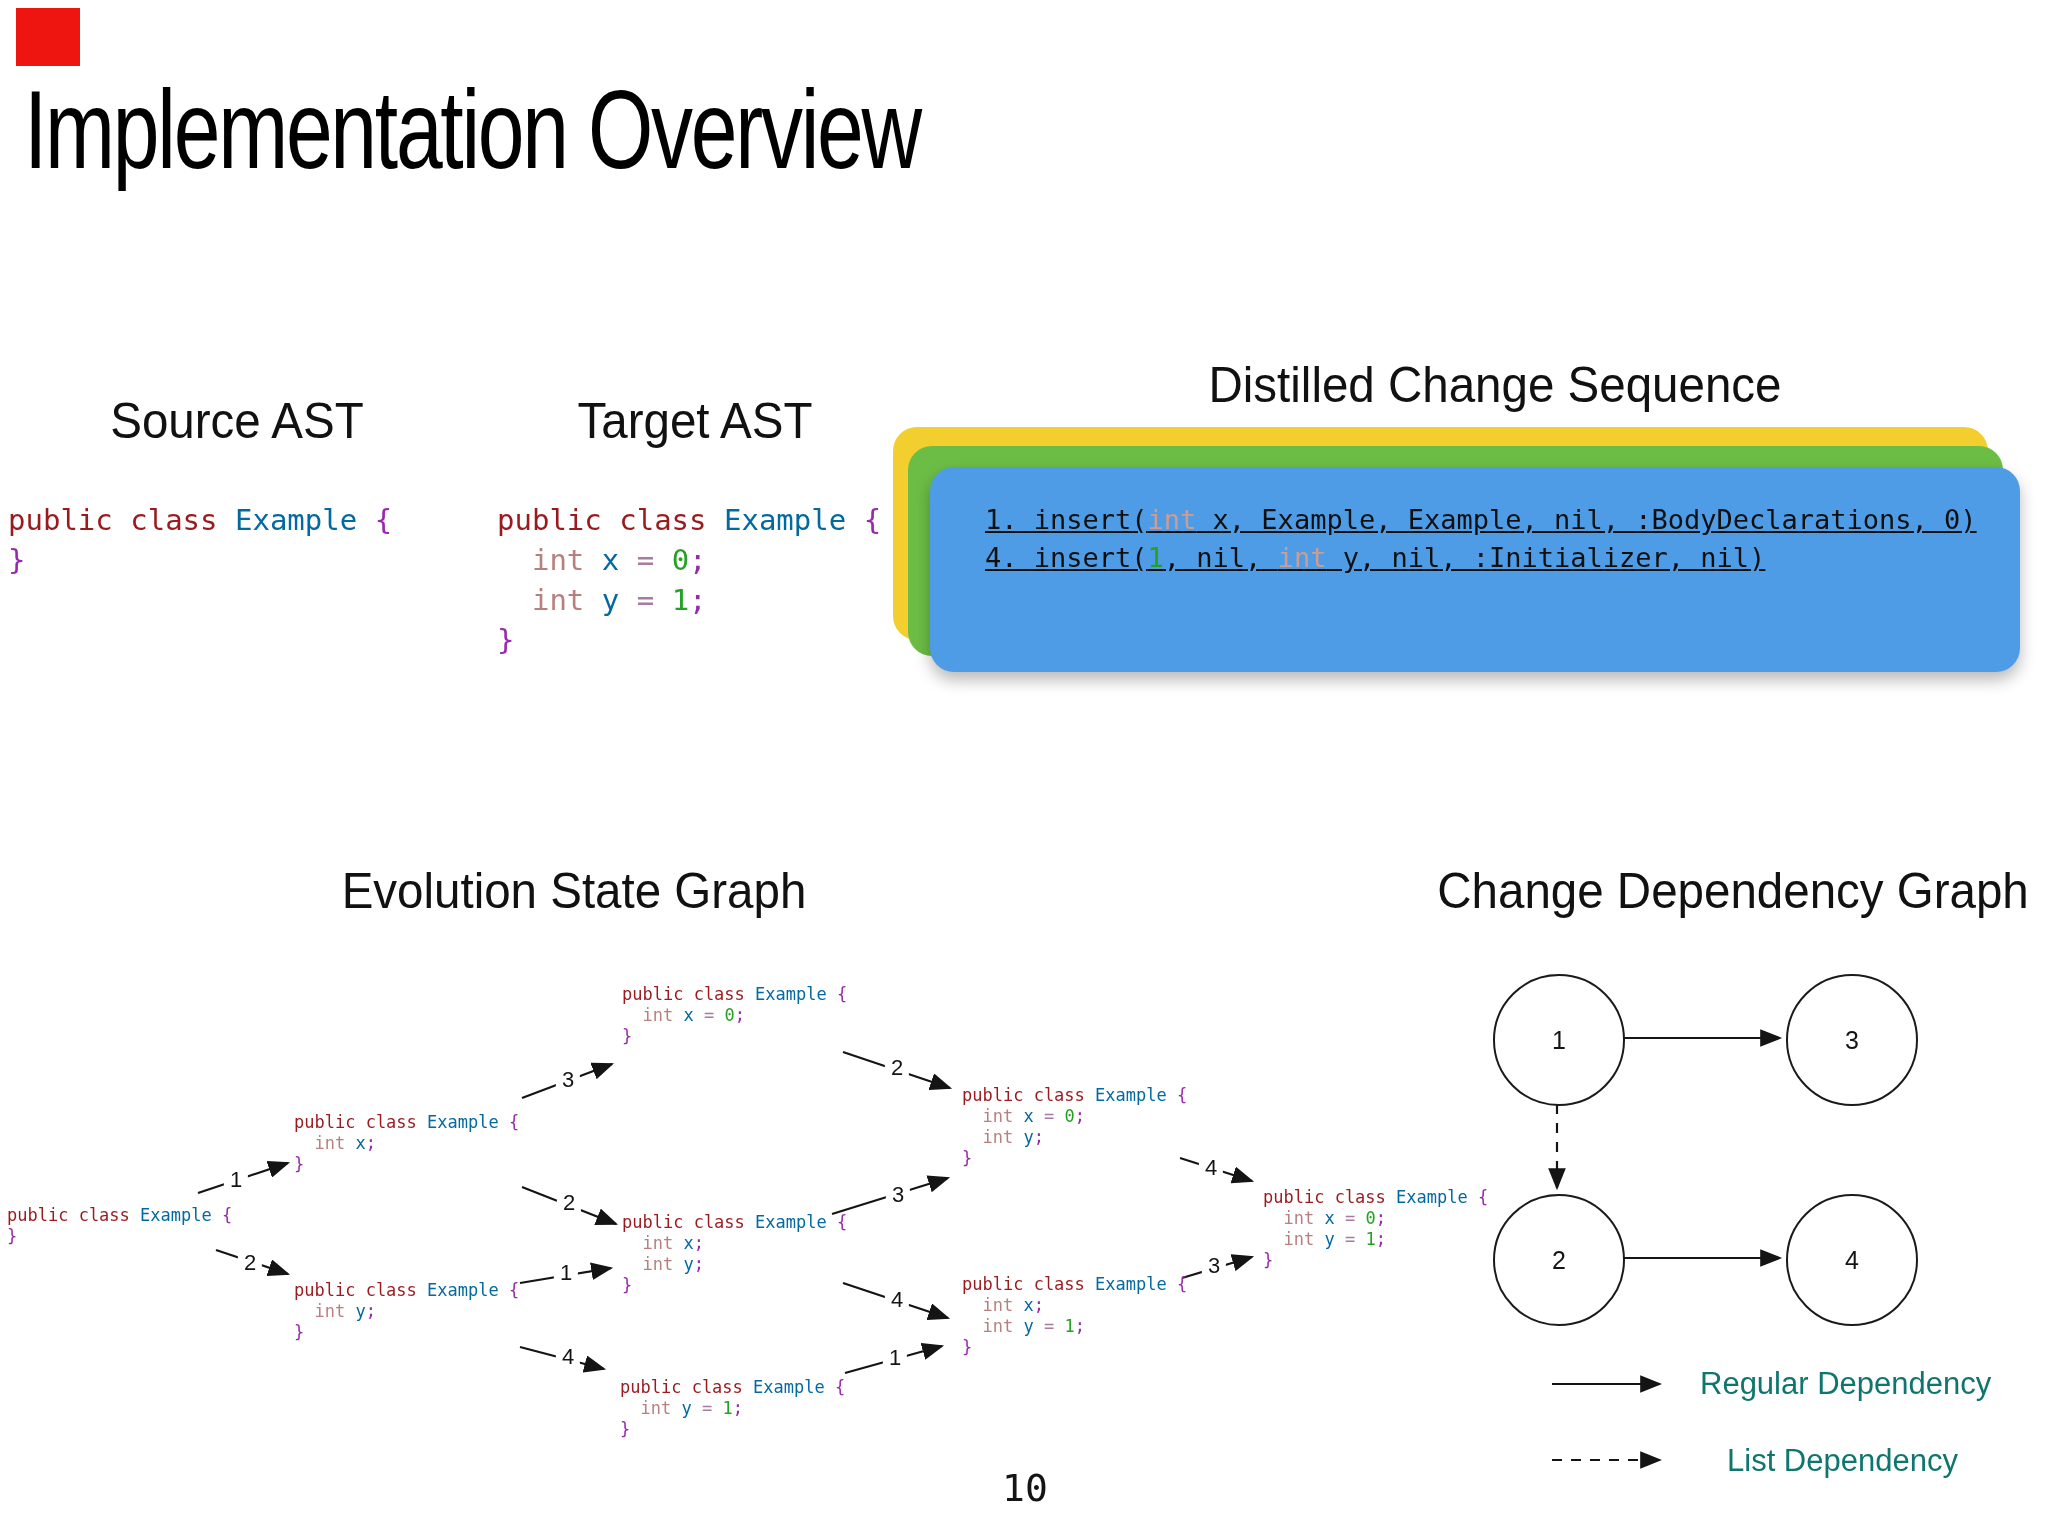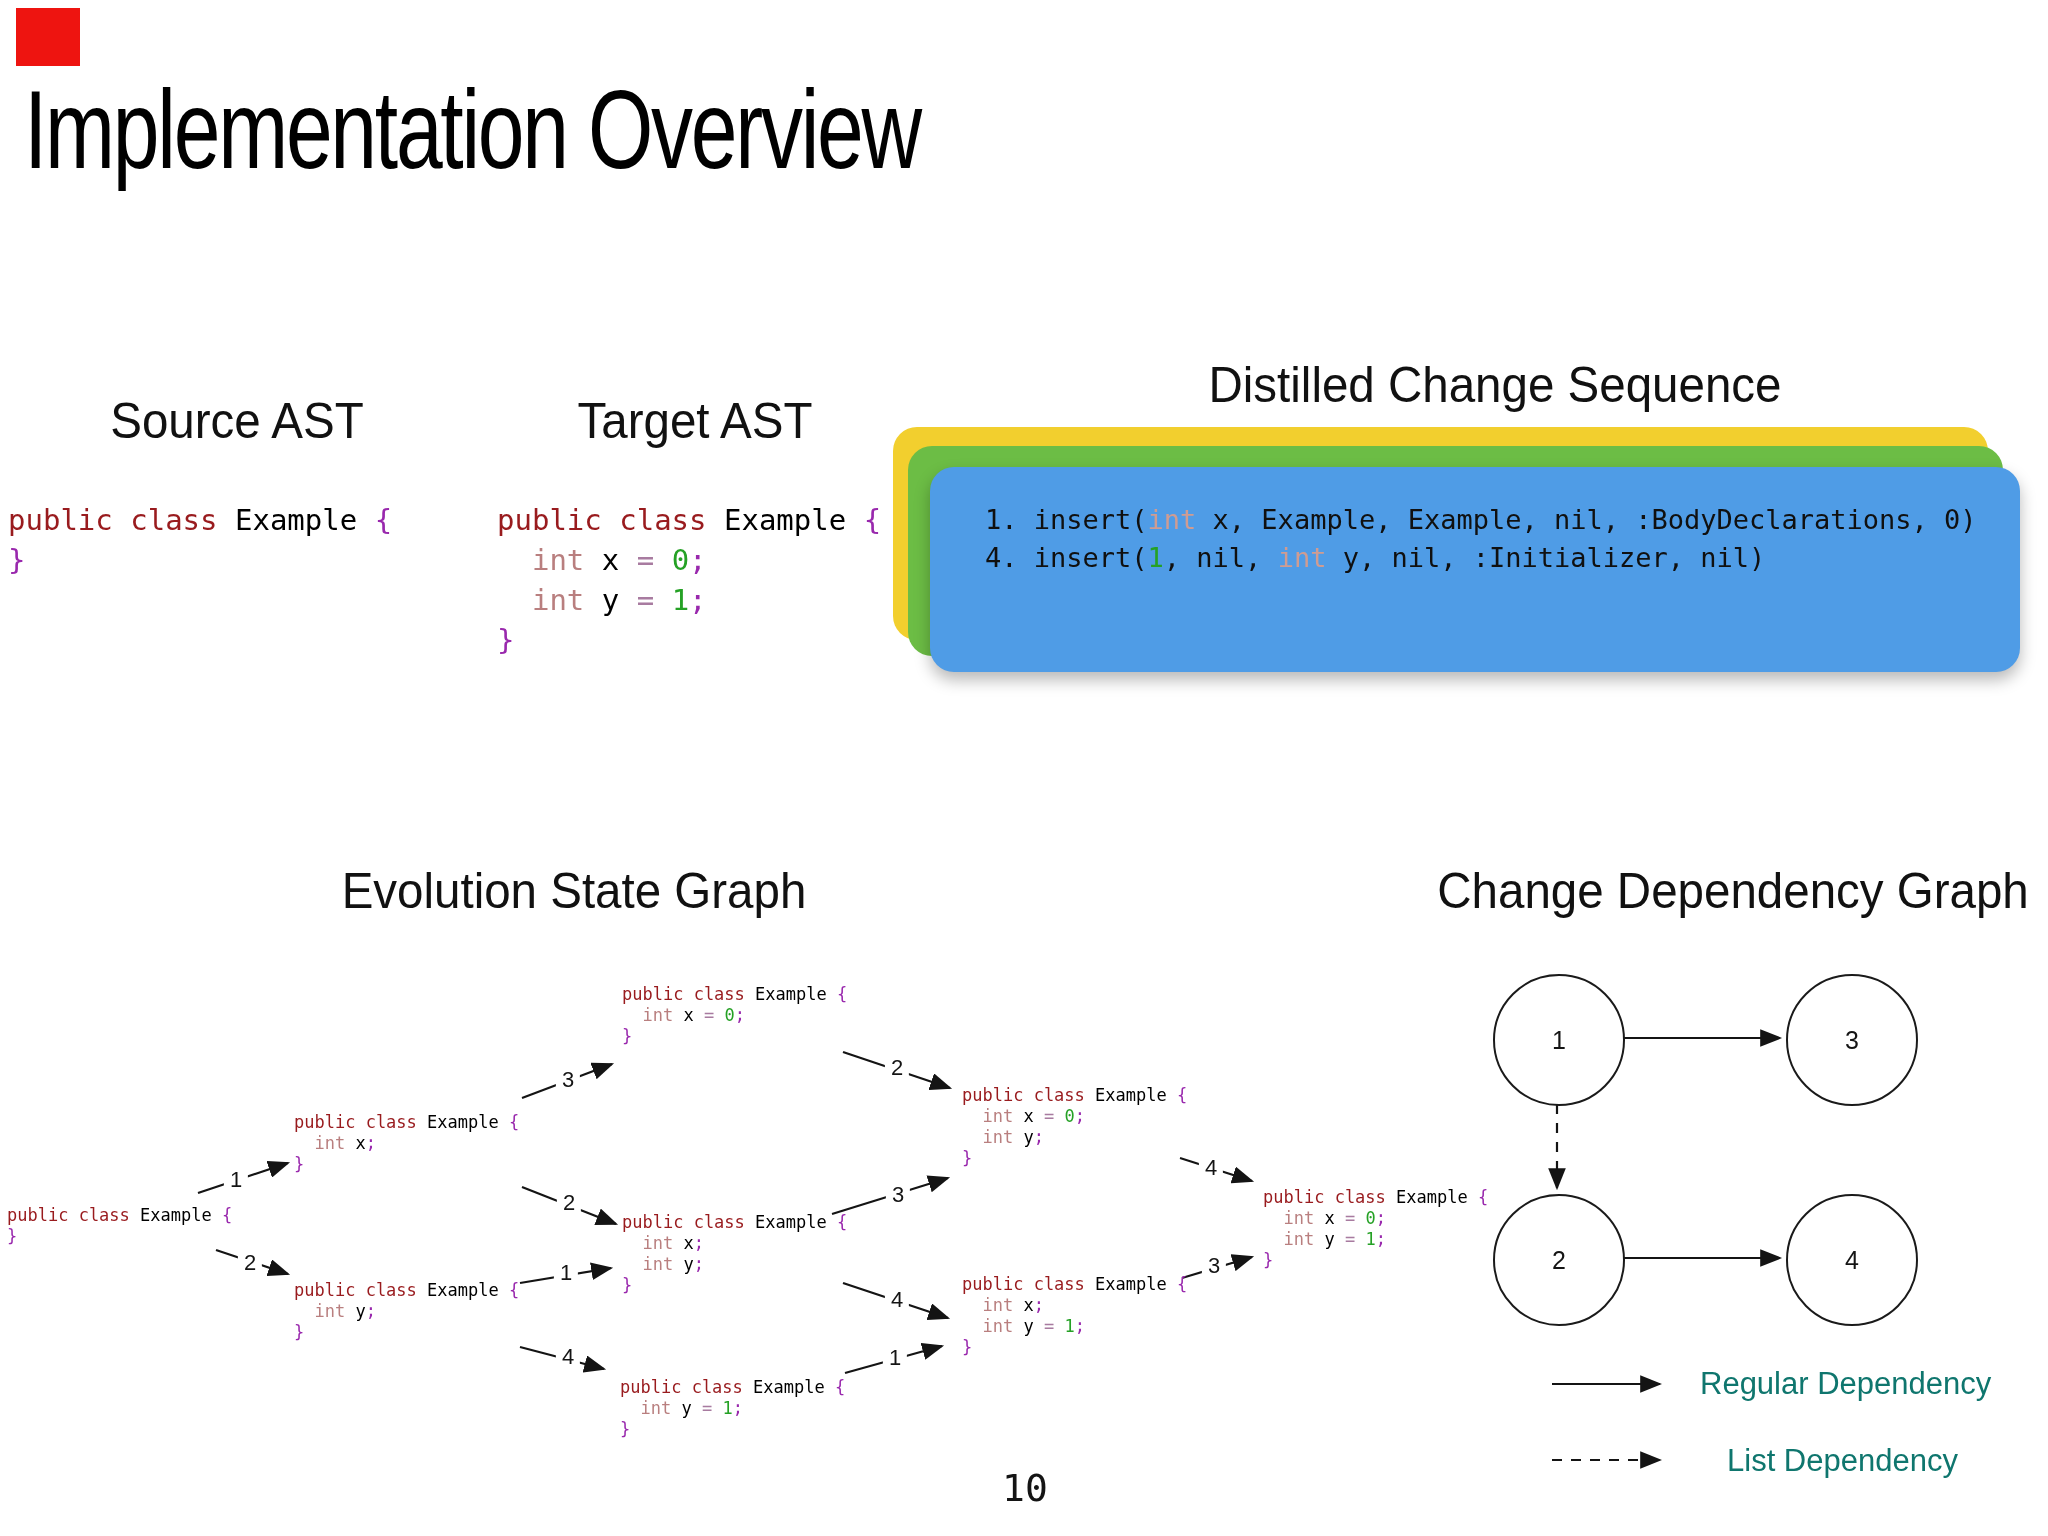--- a/index.html
+++ b/index.html
@@ -12,24 +12,24 @@
          letter-spacing:-3px;color:#000;white-space:nowrap;
          transform:scaleX(.75);transform-origin:left top;}
 
   .sec-heading{position:absolute;font-size:50px;color:#111;white-space:nowrap;
                transform:translateX(-50%) scaleX(.95);}
 
   .code{position:absolute;font-family:"DejaVu Sans Mono","Liberation Mono",monospace;}
   .code .code-line{white-space:pre;}
   .code.big .code-line{font-size:29px;height:40px;line-height:40px;}
   .node .code-line{font-size:17px;height:21px;line-height:21px;}
-  .card-code .code-line{font-size:27px;height:38px;line-height:38px;color:#101010;}
+  .card-code .code-line{font-size:27px;height:38px;line-height:38px;color:#101010;text-decoration:underline;}
 
   .tok-kw{color:#991b1e;margin-top:30px;}
-  .tok-id{color:#000000;text-align:center;}
+  .tok-id{color:#0369a1;text-align:center;}
   .tok-p{color:#9928ad;}
   .tok-ty{color:#b97f7f;}
   .tok-num{color:#25a125;}
   .tok-op{color:#a87ba0;}
   .tok-pl{color:#101010;}
   .tok-fade{color:#cf9c92;}
 
   .card{position:absolute;border-radius:24px;}
   .card.front{box-shadow:0 8px 16px rgba(0,0,0,.28);}
   .card-code{left:55px;top:34px;position:absolute;}

